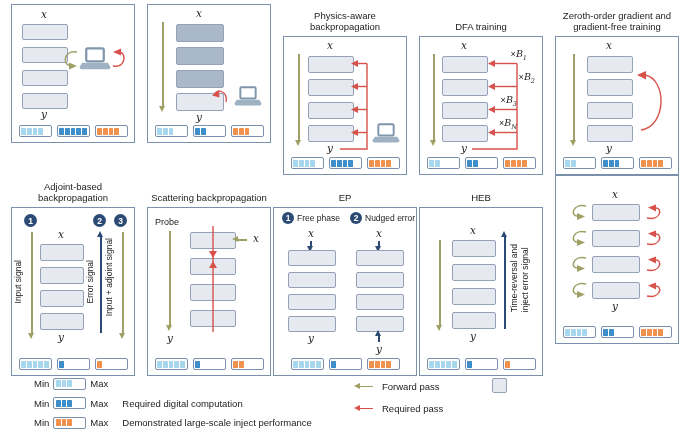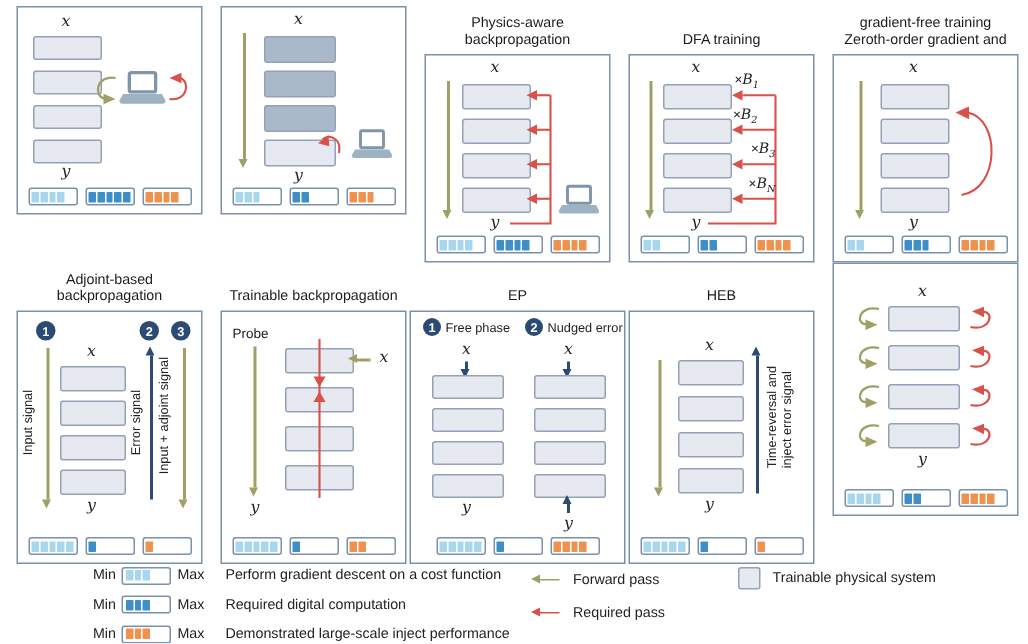--- a/index.html
+++ b/index.html
@@ -47,21 +47,21 @@
   .wlabel{position:absolute;font-size:9px;}
   .wlabel i{font-family:"DejaVu Serif",serif;font-size:9.5px;}
   .wlabel sub{font-family:"DejaVu Serif",serif;font-style:italic;font-size:6.5px;}
   .ep-group{position:absolute;width:58px;}
   .ep-head{position:absolute;top:0;left:0;display:flex;align-items:center;gap:3px;
            white-space:nowrap;font-size:8.5px;color:#222;}
   .ep-head .badge{position:static;width:12px;height:12px;flex:none;}
   .legend{position:absolute;left:0;top:377px;width:685px;font-size:9.5px;color:#222;}
   .leg-meters{position:absolute;left:34px;top:0;display:flex;flex-direction:column;gap:6.5px;}
   .leg-mrow{display:flex;align-items:center;height:13px;}
-  .leg-min{margin-right:4px;margin-left:28px;} .leg-max{margin-left:4px;} .leg-desc{margin-left:14px;}
+  .leg-min{margin-right:4px;} .leg-max{margin-left:4px;} .leg-desc{margin-left:14px;}
   .leg-arrows{position:absolute;left:352px;top:4px;display:flex;flex-direction:column;gap:12px;}
   .leg-arow{display:flex;align-items:center;height:10px;text-align:center;}
   .leg-aicon{position:relative;width:24px;height:10px;margin-right:6px;}
   .leg-aicon .ah{left:8px;top:4.5px;width:13px;}
   .leg-systems{position:absolute;left:492px;top:1px;display:flex;flex-direction:column;gap:9px;}
   .leg-srow{display:flex;align-items:center;height:14px;}
   .swatch{width:13px;height:13px;border:1px solid var(--block_border);background:var(--block_fill);
           border-radius:2px;margin-right:8px;flex:none;}
   .swatch.fixed{background:var(--fixed_fill);}
 </style>
@@ -232,22 +232,22 @@
           <path class="rs" d="M52,112 H97 V26.5"></path>
           <path class="rs" d="M97,26.5 H75"></path>
             <path class="rs" d="M97,49.5 H75"></path>
           <path class="rs" d="M97,72.5 H75"></path>
             <path class="rs" d="M97,95.5 H75"></path>
           <path class="rf" d="M75,23 L68,26.5 L75,30 Z"></path>
           <path class="rf" d="M75,46 L68,49.5 L75,53 Z"></path>
           <path class="rf" d="M75,69 L68,72.5 L75,76 Z"></path>
           <path class="rf" d="M75,92 L68,95.5 L75,99 Z"></path>
         </svg>
-        <span class="wlabel" style="right:36px;top:11px"><span>×</span><i>B</i><sub>1</sub></span>
-        <span class="wlabel" style="right:37px;top:34px"><span>×</span><i>B</i><sub>2</sub></span>
+        <span class="wlabel" style="right:15px;top:11px"><span>×</span><i>B</i><sub>1</sub></span>
+        <span class="wlabel" style="right:7px;top:34px"><span>×</span><i>B</i><sub>2</sub></span>
         <span class="wlabel" style="right:25px;top:57px"><span>×</span><i>B</i><sub>3</sub></span>
         <span class="wlabel" style="right:25px;top:80px"><span>×</span><i>B</i><sub>N</sub></span>
         <div class="meters">
           <div class="meter">
               <span class="seg seg-lb"></span>
               <span class="seg seg-lb"></span>
               <span class="seg"></span>
               <span class="seg"></span>
               <span class="seg"></span>
             </div>
@@ -264,22 +264,22 @@
               <span class="seg seg-or"></span>
               <span class="seg seg-or"></span>
               <span class="seg"></span>
             </div>
         </div>
       </div>
     </div>
 
     <div class="cell">
       <div class="ptitle">
+        <span>Zeroth-order gradient and</span>
         <span>gradient-free training</span>
-        <span>Zeroth-order gradient and</span>
       </div>
       <div class="box">
         <div class="av down c-olive" style="left:17px;top:17px;height:86px"></div>
         <div class="xl" style="left:31px;top:2px;width:44px">x</div>
         <div class="blk" style="left:31px;top:19px"></div>
         <div class="blk" style="left:31px;top:42px"></div>
         <div class="blk" style="left:31px;top:65px"></div>
         <div class="blk" style="left:31px;top:88px"></div>
         <div class="yl" style="left:31px;top:105px;width:44px">y</div>
         <svg style="left:77px;top:33px" width="38" height="64" viewBox="0 0 38 64">
@@ -357,21 +357,21 @@
               <span class="seg"></span>
               <span class="seg"></span>
               <span class="seg"></span>
             </div>
         </div>
       </div>
     </div>
 
     <div class="cell">
       <div class="ptitle">
-        <span>Trainable backpropagation</span>
+        <span>Scattering backpropagation</span>
         <span></span>
       </div>
       <div class="box">
         <div class="plabel" style="left:7px;top:9px">Probe</div>
         <div class="av down c-olive" style="left:21px;top:23px;height:94px"></div>
         <div class="yl" style="left:15px;top:124px;width:14px">y</div>
         <div class="blk" style="left:42px;top:24px"></div>
         <div class="blk" style="left:42px;top:50px"></div>
         <div class="blk" style="left:42px;top:76px"></div>
         <div class="blk" style="left:42px;top:102px"></div>
@@ -583,21 +583,20 @@
       <div class="leg-mrow">
         <span class="leg-min">Min</span>
         <div class="meter">
             <span class="seg seg-lb"></span>
             <span class="seg seg-lb"></span>
             <span class="seg seg-lb"></span>
             <span class="seg"></span>
             <span class="seg"></span>
           </div>
         <span class="leg-max">Max</span>
-        <span class="leg-desc">Perform gradient descent on a cost function</span>
       </div>
       <div class="leg-mrow">
         <span class="leg-min">Min</span>
         <div class="meter">
             <span class="seg seg-db"></span>
             <span class="seg seg-db"></span>
             <span class="seg seg-db"></span>
             <span class="seg"></span>
             <span class="seg"></span>
           </div>
@@ -627,17 +626,16 @@
       <div class="leg-arow">
         <span class="leg-aicon">
             <span class="ah left c-red"></span>
           </span>
         <span>Required pass</span>
       </div>
     </div>
     <div class="leg-systems">
       <div class="leg-srow">
         <span class="swatch"></span>
-        <span>Trainable physical system</span>
       </div>
     </div>
   </div>
 </div>
 
 </body></html>

